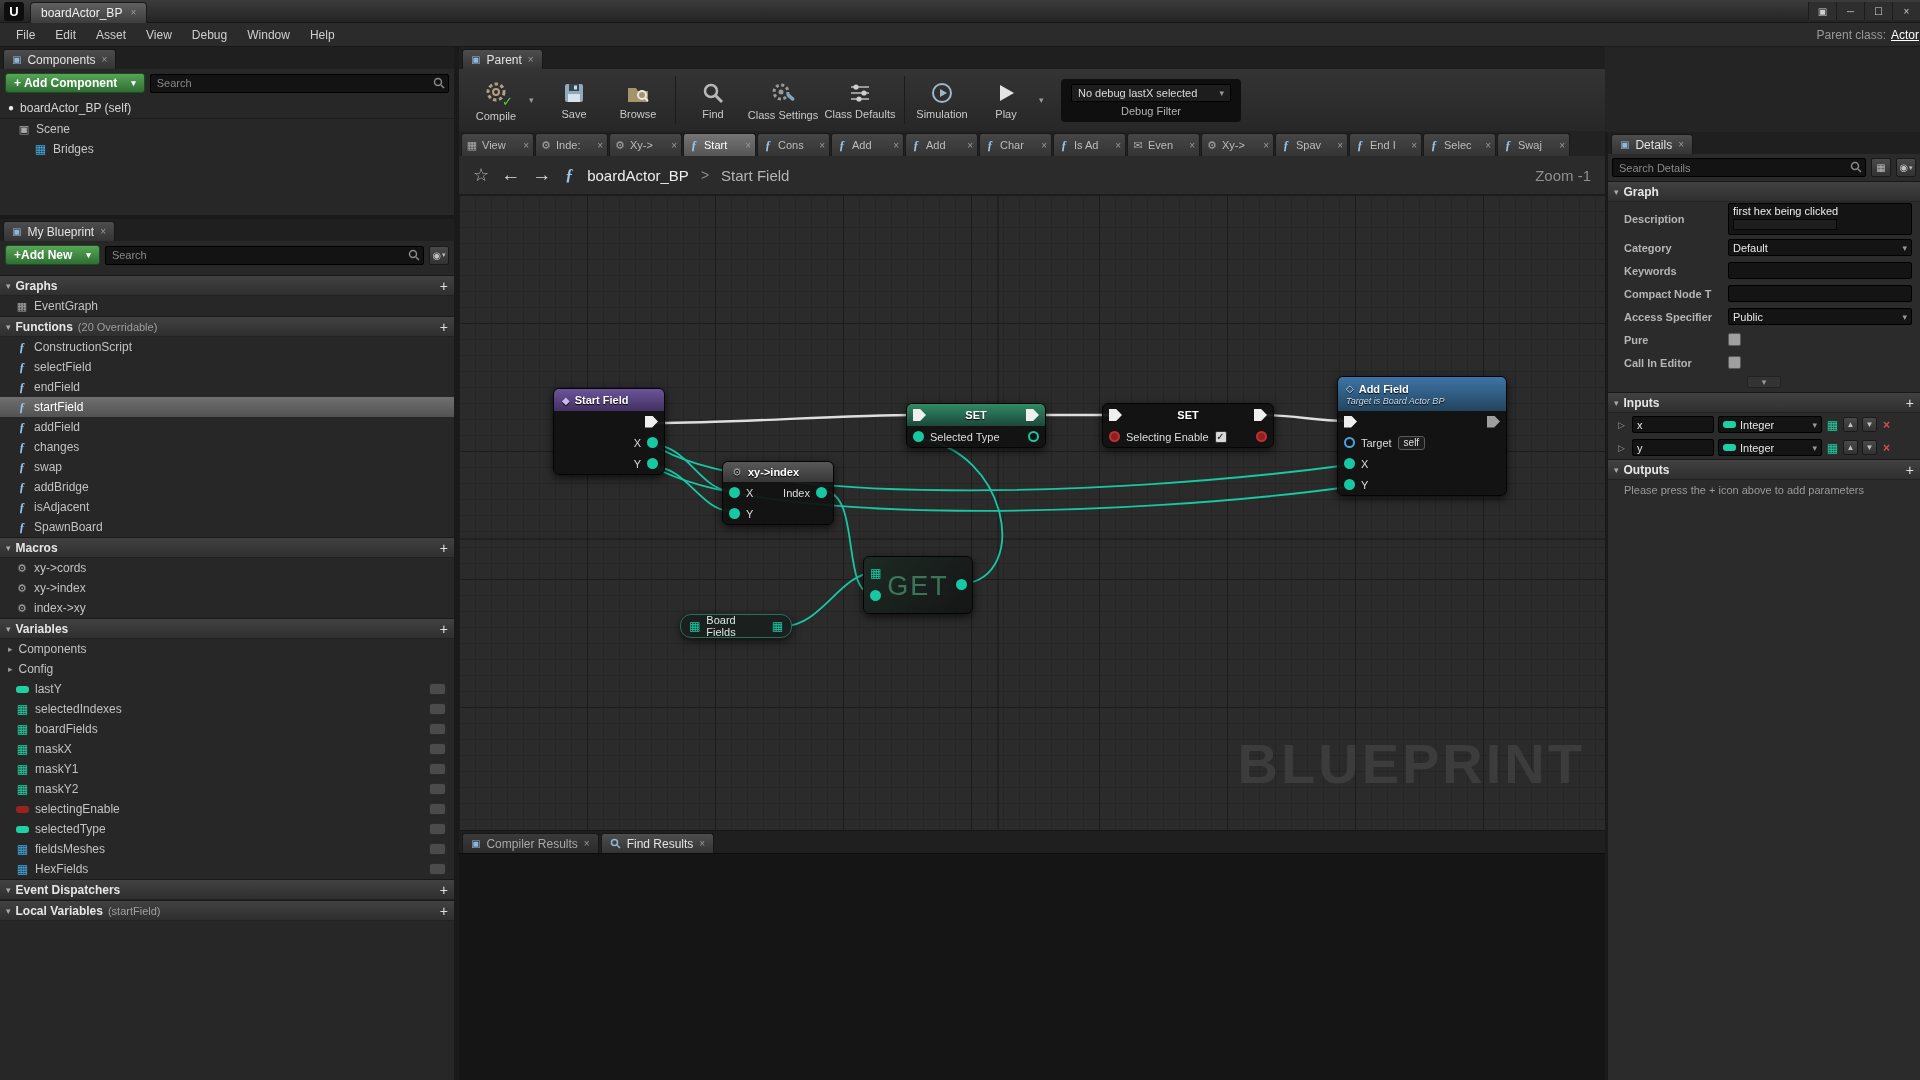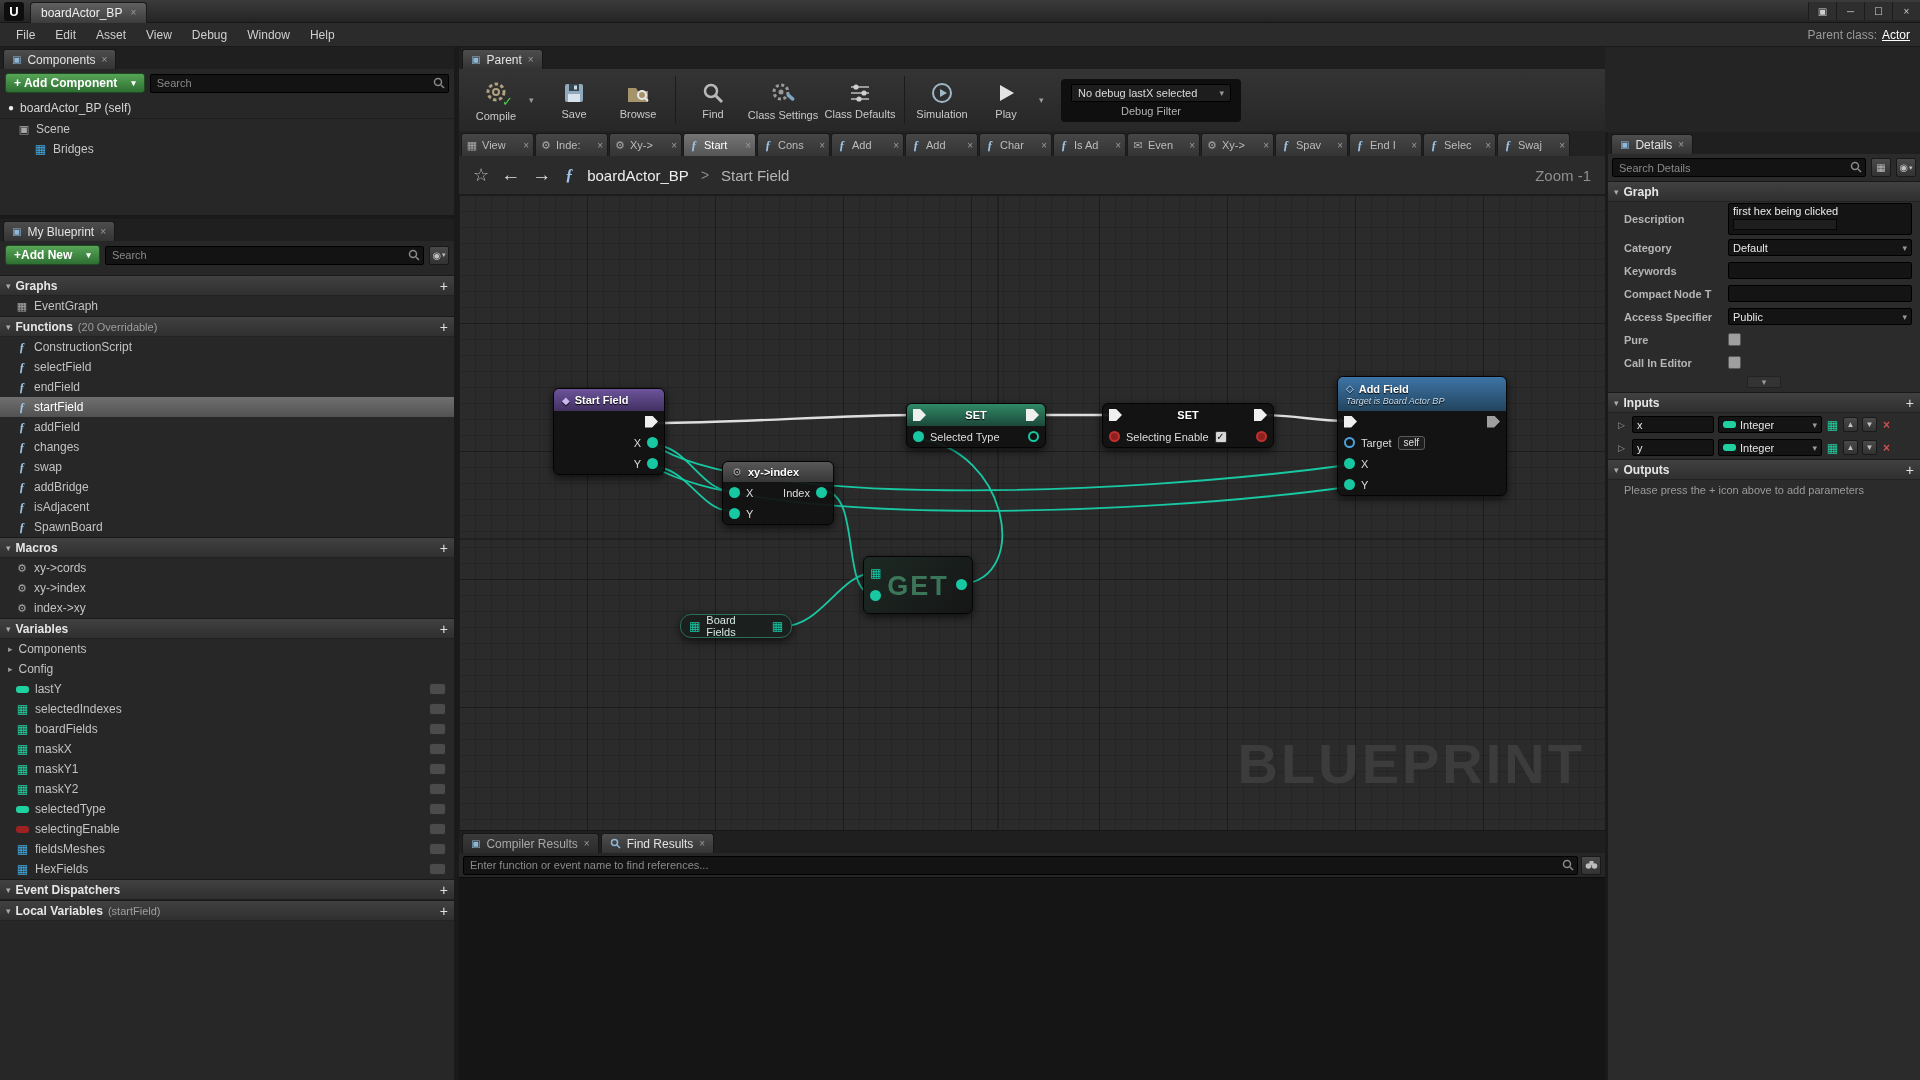--- a/index.html
+++ b/index.html
@@ -7,21 +7,21 @@
     font-family:"Liberation Sans","DejaVu Sans",sans-serif;font-size:12px;color:#c8c8c8;}
   
   #titlebar{position:absolute;left:0;top:0;width:1920px;height:23px;background:linear-gradient(#3b3b3b,#242424);display:flex;align-items:center;border-bottom:1px solid #161616;}
   .uelogo{width:20px;height:19px;margin:0 6px 0 4px;background:#0d0d0d;border-radius:3px;color:#fff;font-weight:bold;font-size:13px;display:flex;align-items:center;justify-content:center;}
   .doctab{height:21px;margin-top:2px;padding:0 10px;background:linear-gradient(#606060,#3c3c3c);border:1px solid #1a1a1a;border-bottom:none;border-radius:4px 4px 0 0;display:flex;align-items:center;gap:8px;color:#f0f0f0;font-size:12px;}
   .doctab .x,.ptab .x,.gtab .x{color:#9a9a9a;font-size:10px;cursor:pointer;}
   #winbtns{margin-left:auto;display:flex;}
   .winbtn{width:28px;height:18px;display:flex;align-items:center;justify-content:center;color:#cfcfcf;font-size:10px;background:#2e2e2e;border-left:1px solid #1b1b1b;}
   #menubar{position:absolute;left:0;top:23px;width:1920px;height:24px;background:#2b2b2b;display:flex;align-items:center;padding-left:6px;border-bottom:1px solid #1a1a1a;}
   .menuitem{padding:0 10px;color:#cfcfcf;height:100%;display:flex;align-items:center;}
-  #parentclass{margin-left:auto;margin-right:10px;color:#9a9a9a;}
+  #parentclass{margin-left:auto;margin-right:1px;color:#9a9a9a;}
   #parentclass b{color:#fff;font-weight:normal;text-decoration:underline;margin-left:5px;}
   
   .tabbar{height:22px;background:#1f1f1f;display:flex;align-items:flex-end;padding-left:3px;gap:2px;}
   .ptab{height:20px;padding:0 8px;background:linear-gradient(#4d4d4d,#343434);border:1px solid #171717;border-bottom:none;border-radius:3px 3px 0 0;display:flex;align-items:center;gap:6px;color:#e2e2e2;font-size:12px;}
   .ptab.dim{background:linear-gradient(#3a3a3a,#2b2b2b);color:#a8a8a8;}
   .ticon{color:#8fb8d8;font-size:10px;}
   .sech{height:21px;background:linear-gradient(#414141,#2f2f2f);border-top:1px solid #191919;border-bottom:1px solid #222;display:flex;align-items:center;padding:0 6px;font-weight:bold;color:#e6e6e6;gap:5px;}
   .sech .arr{font-size:9px;color:#aaa;font-weight:normal;}
   .sech .badge{font-weight:normal;color:#9f9f9f;font-size:11px;}
   .sech .plus{margin-left:auto;color:#e0e0e0;font-size:14px;font-weight:normal;cursor:pointer;}
@@ -88,21 +88,21 @@
   .execpin{width:13px;height:12px;background:#efefef;clip-path:polygon(0 0,55% 0,100% 50%,55% 100%,0 100%);flex:none;}
   .execpin.hollow{background:#b9b9b9;opacity:.85;}
   .dpin{width:11px;height:11px;border-radius:50%;border:2px solid #17c8a3;flex:none;}
   .dpin.f{background:#17c8a3;}
   .dpin.blue{border-color:#4aa3df;}
   .dpin.red{border-color:#c03030;background:#8e2020;}
   .gridpin{color:#17c8a3;font-size:12px;line-height:11px;flex:none;}
   .chip{background:#1e1e1e;border:1px solid #5a5a5a;border-radius:3px;padding:0 5px;font-size:10px;color:#e0e0e0;height:14px;display:flex;align-items:center;}
   .ckbox{width:12px;height:12px;background:#d8d8d8;border:1px solid #333;border-radius:2px;color:#111;font-size:10px;display:flex;align-items:center;justify-content:center;flex:none;}
   #getnode{background:linear-gradient(135deg,#1d2a24,#151515);}
-  #gettext{position:absolute;left:0;right:0;top:14px;text-align:center;font-size:27px;font-weight:bold;color:rgba(90,190,140,.55);letter-spacing:2px;}
+  #gettext{position:absolute;left:0;right:0;top:14px;text-align:center;font-size:27px;font-weight:normal;color:rgba(90,190,140,.55);letter-spacing:2px;}
   #boardfields{height:24px;border:1px solid #2a6e5c;border-radius:11px;display:flex;align-items:center;gap:6px;padding:0 8px;background:#1b1f1e;color:#d7e8e1;}
   
   #bottompanel{height:250px;background:#242424;border-top:1px solid #161616;display:flex;flex-direction:column;}
   #findbarrow{height:24px;display:flex;align-items:center;gap:3px;padding:2px 4px;background:#262626;}
   #results{flex:1;background:#151515;border-top:1px solid #0c0c0c;}
   
   #rightcol{position:absolute;left:1605px;top:132px;width:315px;height:948px;background:#2b2b2b;border-left:3px solid #1a1a1a;}
   .prow{display:flex;align-items:center;min-height:23px;padding:1px 8px 1px 16px;gap:4px;}
   .plabel{width:100px;flex:none;color:#b5b5b5;font-size:11px;font-weight:bold;}
   .pctrl{flex:1;display:flex;align-items:flex-end;gap:3px;}
@@ -329,27 +329,27 @@
         <span class="vgrid">▦</span>
         <span>maskY1</span>
         <span class="vtoggle"></span>
       </div>
     <div class="bpitem">
         <span class="vgrid">▦</span>
         <span>maskY2</span>
         <span class="vtoggle"></span>
       </div>
     <div class="bpitem">
+        <span class="pill bool"></span>
+        <span>selectingEnable</span>
+        <span class="vtoggle"></span>
+      </div>
+    <div class="bpitem">
         <span class="pill"></span>
         <span>selectedType</span>
-        <span class="vtoggle"></span>
-      </div>
-    <div class="bpitem">
-        <span class="pill bool"></span>
-        <span>selectingEnable</span>
         <span class="vtoggle"></span>
       </div>
     <div class="bpitem">
         <span class="vgrid obj">▦</span>
         <span>fieldsMeshes</span>
         <span class="vtoggle"></span>
       </div>
     <div class="bpitem">
         <span class="vgrid obj">▦</span>
         <span>HexFields</span>
@@ -689,36 +689,20 @@
       </div>
       <div class="ptab">
         <svg width="11" height="11">
             <circle cx="4.5" cy="4.5" r="3" fill="none" stroke="#8fb8d8" stroke-width="1.5"></circle>
             <line x1="7" y1="7" x2="10" y2="10" stroke="#8fb8d8" stroke-width="1.5"></line>
           </svg>
         <span>Find Results</span>
         <span class="x">×</span>
       </div>
     </div>
-    <div id="findbarrow">
-      <span class="srchwrap" style="height:19px;">
-        <input class="srch" placeholder="Enter function or event name to find references..." style="">
-        <svg class="magsvg" width="12" height="12">
-            <circle cx="5" cy="5" r="3.5" fill="none" stroke="#8a8a8a" stroke-width="1.5"></circle>
-            <line x1="8" y1="8" x2="11" y2="11" stroke="#8a8a8a" stroke-width="1.5"></line>
-          </svg>
-      </span>
-      <span class="ibtn">
-        <svg width="13" height="10">
-            <circle cx="3.5" cy="6" r="2.8" fill="#bdbdbd"></circle>
-            <circle cx="9.5" cy="6" r="2.8" fill="#bdbdbd"></circle>
-            <rect x="4.5" y="1" width="4" height="4" fill="#bdbdbd"></rect>
-          </svg>
-      </span>
-    </div>
     <div id="results"></div>
   </div>
 </div>
 
 <div id="rightcol">
   <div class="tabbar">
     <div class="ptab">
       <span class="ticon">▣</span>
       <span>Details</span>
       <span class="x">×</span>

